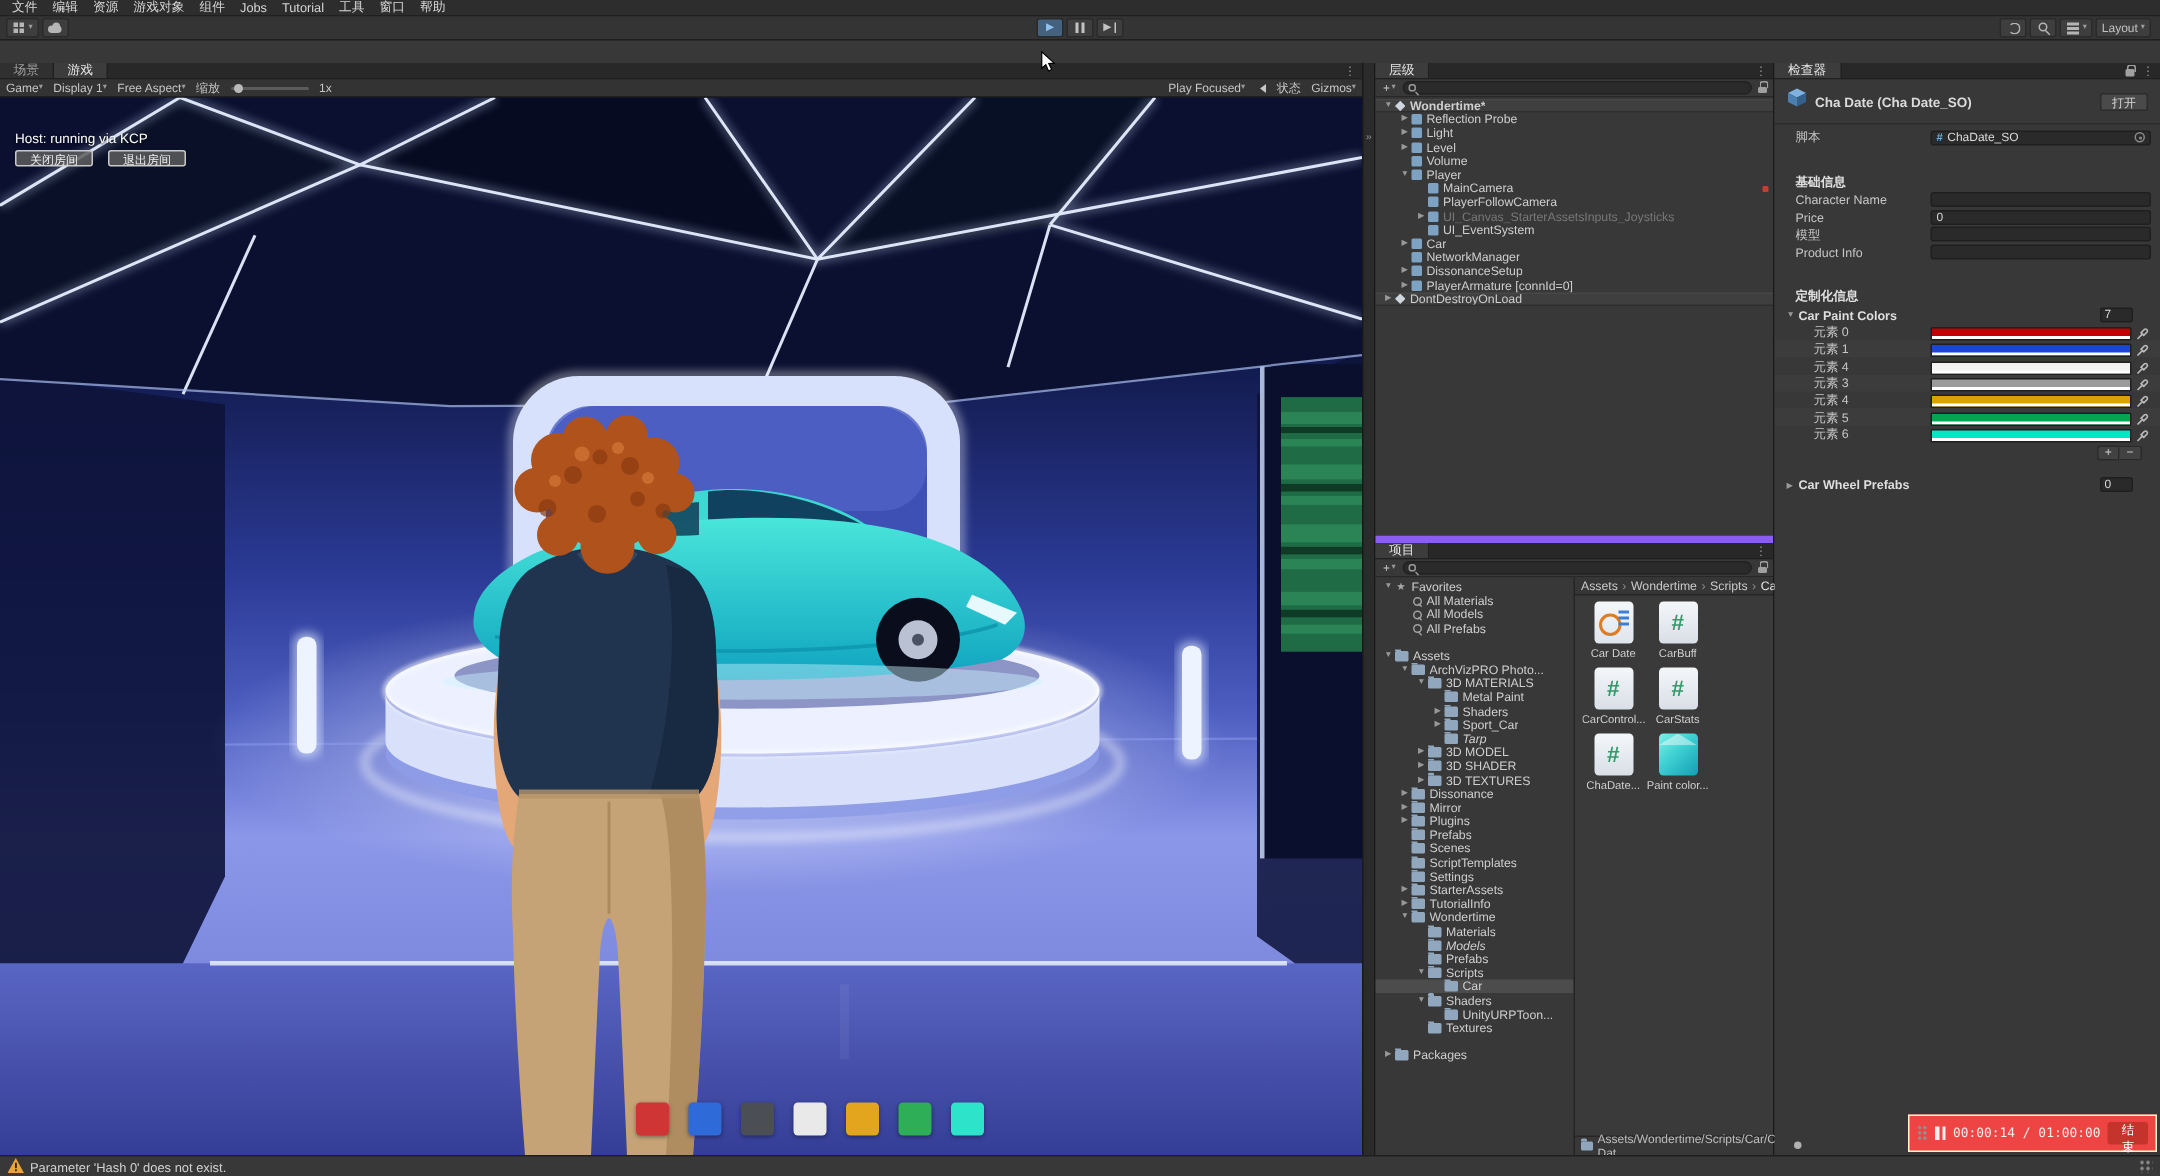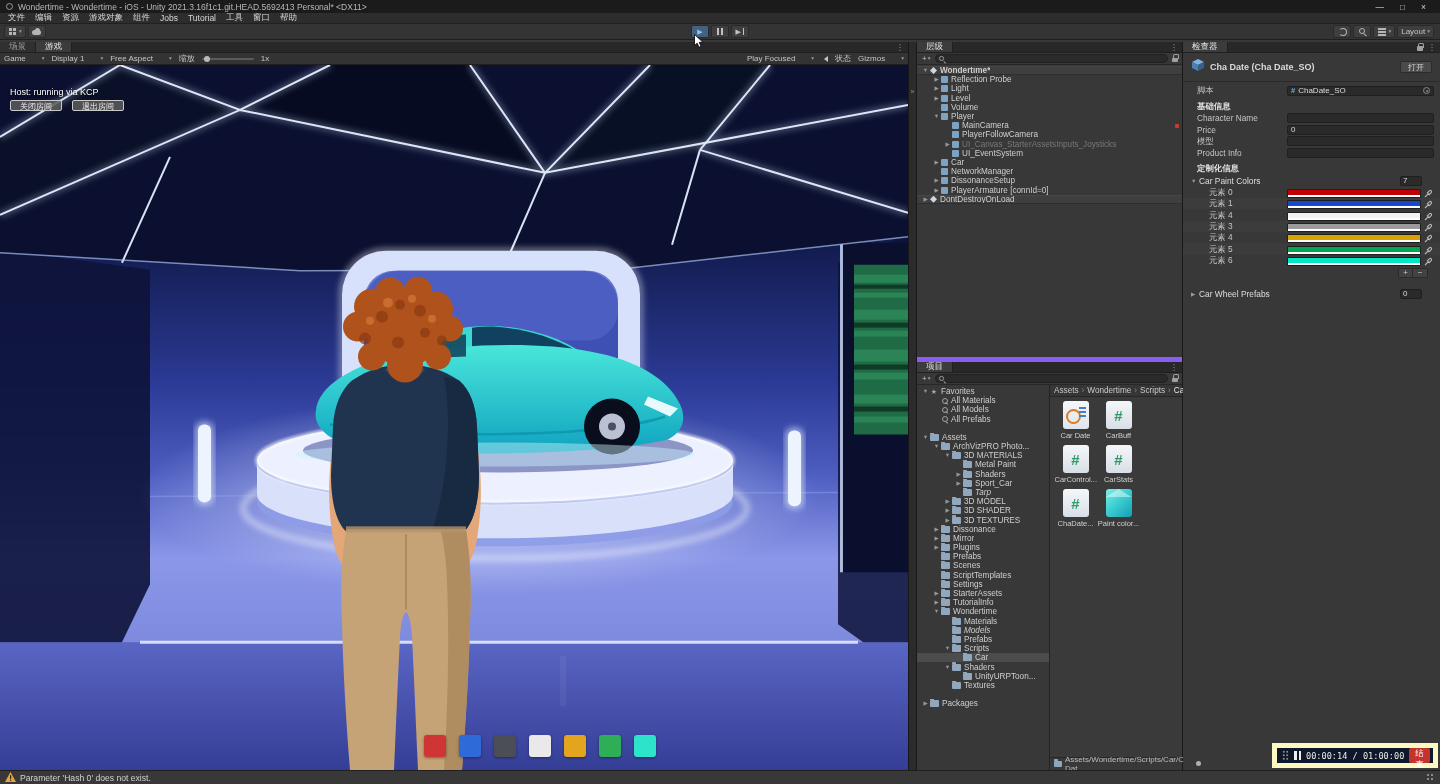--- a/index.html
+++ b/index.html
@@ -39,21 +39,21 @@
   .lock-ic::after{content:"";position:absolute;left:1px;top:3.5px;width:6px;height:4.5px;background:#a0a0a0;border-radius:1px}
   .menu-dots{margin-left:auto;display:flex;align-items:center;gap:4px;padding:0 4px;color:#9a9a9a;font-size:8px}
 
   
   .main{position:absolute;top:42px;left:0;right:0;bottom:14px;display:flex}
   .game-col{width:908px;display:flex;flex-direction:column;min-width:0}
   .tabsrow{height:11px;background:#282828;display:flex;align-items:stretch;border-bottom:1px solid #202020}
   .tab{display:flex;align-items:center;padding:0 9px;font-size:8.5px;color:#9f9f9f;background:#303030;border-right:1px solid #202020;cursor:default}
   .tab.active{background:#3c3c3c;color:#e4e4e4}
   .gtoolbar{height:12px;background:#333;border-bottom:1px solid #1f1f1f;display:flex;align-items:center;font-size:8px;color:#c6c6c6;padding:0 4px;gap:7px;white-space:nowrap}
-  .gitem{display:flex;align-items:center;gap:16px;cursor:default}
+  .gitem{display:flex;align-items:center;gap:0;cursor:default}
   .slider{width:52px;height:2px;background:#5b5b5b;border-radius:1px;position:relative}
   .slider .thumb{position:absolute;left:2px;top:-2px;width:6px;height:6px;border-radius:50%;background:#b9b9b9}
   .gright{margin-left:auto;display:flex;align-items:center;gap:7px}
   .spk{width:0;height:0;border:3px solid transparent;border-right:4px solid #c6c6c6}
 
   .game-viewport{flex:1;position:relative;background:#0a0e26;overflow:hidden}
   .game-viewport svg.scene{position:absolute;inset:0;width:100%;height:100%}
   .host-overlay{position:absolute;left:10px;top:22px;font-size:9px;color:#fff;text-shadow:0 1px 2px rgba(0,0,0,.8)}
   .host-buttons{position:absolute;left:10px;top:35px;display:flex;gap:10px}
   .obtn{height:11px;padding:0 9px;font-size:8px;color:#f0f0f0;background:rgba(92,92,92,.85);border:1px solid #c9c9c9;border-radius:2px;cursor:default}
@@ -125,62 +125,53 @@
   .insp-title{font-size:9px;color:#dadada;font-weight:bold;white-space:nowrap;overflow:hidden}
   .open-btn{margin-left:auto;height:12px;padding:0 7px;background:#4a4a4a;border:1px solid #2b2b2b;border-radius:2px;color:#d6d6d6;font-size:8px;cursor:default}
   .sep{height:1px;background:#2b2b2b;margin:2px 0 3px}
   .irow{display:flex;align-items:center;height:11.5px;padding:0 6px 0 14px;font-size:8.3px}
   .ilabel{width:90px;flex:none;color:#c6c6c6;overflow:hidden;white-space:nowrap}
   .ifield{flex:1;height:10px;background:#2a2a2a;border:1px solid #1f1f1f;border-radius:2px;color:#dadada;font-size:8px;line-height:8px;padding:0 3px;overflow:hidden;white-space:nowrap}
   .script-field{display:flex;align-items:center;gap:3px}
   .cs-mini{color:#6fb1d8;font-weight:bold;font-size:7.5px}
   .objpicker{margin-left:auto;width:7px;height:7px;border-radius:50%;border:1px solid #8a8a8a;position:relative;flex:none}
   .objpicker::after{content:"";position:absolute;left:1.5px;top:1.5px;width:2.5px;height:2.5px;border-radius:50%;background:#8a8a8a}
-  .isection{height:14px;line-height:14px;padding-left:14px;font-size:8.4px;font-weight:bold;color:#e0e0e0;margin-top:2px}
+  .isection{height:14px;line-height:14px;padding-left:14px;font-size:8.4px;font-weight:bold;color:#e0e0e0;margin-top:16px}
   .foldrow{display:flex;align-items:center;height:12px;padding:0 6px 0 8px;font-size:8.4px}
   .farrow{width:8px;font-size:5.5px;color:#9a9a9a}
-  .fbold{font-weight:normal;color:#dedede}
+  .fbold{font-weight:bold;color:#dedede}
   .countfield{margin-left:auto;width:22px;height:10px;background:#2a2a2a;border:1px solid #1f1f1f;border-radius:2px;color:#dadada;font-size:8px;line-height:8px;padding:0 2px;margin-right:12px}
   .elwrap .elrow:nth-child(even){background:rgba(255,255,255,.025)}
   .elrow{display:flex;align-items:flex-end;height:11.4px;padding:0 6px 0 26px;font-size:8.3px}
   .ellabel{width:78px;flex:none;color:#c6c6c6}
   .colorbar{flex:1;height:9px;border:1px solid #1f1f1f;border-radius:1px;position:relative;overflow:hidden}
   .colorbar .alpha{position:absolute;left:0;right:0;bottom:0;height:2px;background:#fff}
   .pipette{width:10px;flex:none;margin-left:3px;display:flex;align-items:center}
   .plusminus{display:flex;justify-content:flex-end;padding-right:12px;margin-top:2px}
   .pm{width:15px;height:10px;background:#424242;border:1px solid #2a2a2a;color:#cfcfcf;font-size:8px;line-height:1;display:flex;align-items:center;justify-content:center;cursor:default}
   .pm:first-child{border-radius:2px 0 0 2px}
   .pm:last-child{border-radius:0 2px 2px 0;border-left:none}
   .wheels{margin-top:10px}
 
   
   .statusbar{position:absolute;left:0;right:0;bottom:0;height:14px;background:#383838;border-top:1px solid #1f1f1f;display:flex;align-items:center;padding:0 5px;gap:4px;font-size:8.6px;color:#d2d2d2}
   .grip{margin-left:auto;width:9px;height:9px;background:radial-gradient(circle,#8a8a8a 1px,transparent 1.2px);background-size:4px 4px}
-  .recorder{position:absolute;right:2px;bottom:16px;width:166px;height:25px;background:#0f172a;border:5px solid #fef9c3;display:flex;align-items:center;gap:5px;padding:0 5px}
+  .recorder{position:absolute;right:2px;bottom:16px;width:166px;height:25px;background:#ef4444;border:1px solid #fef9c3;display:flex;align-items:center;gap:5px;padding:0 5px}
   .drag-dots{width:7px;height:11px;background:radial-gradient(circle,#909090 1px,transparent 1.2px);background-size:3.5px 3.5px;flex:none}
   .rec-pause{display:flex;gap:2px}
   .rec-pause span{width:2.5px;height:9px;background:#f0f0f0}
   .rec-time{font-family:"DejaVu Sans Mono",monospace;font-size:8.6px;color:#ececec;white-space:nowrap}
   .rec-stop{margin-left:auto;height:15px;padding:0 6px;background:#c5342c;border:none;border-radius:2px;color:#fff;font-size:8.4px;cursor:default}
   .cursor{position:absolute;left:694px;top:34px;z-index:60;pointer-events:none}
 </style>
 </head>
 <body>
 
 <div class="app">
 
-  <div class="titlebar">
-    <span class="unity-logo"></span>
-    <span>Wondertime - Wondertime - iOS - Unity 2021.3.16f1c1.git.HEAD.5692413 Personal* &lt;DX11&gt;</span>
-    <span class="win-controls">
-      <span>—</span>
-      <span>□</span>
-      <span>×</span>
-    </span>
-  </div>
 
   <div class="menubar">
 
   <span class="mitem">文件</span>
       <span class="mitem">编辑</span>
       <span class="mitem">资源</span>
       <span class="mitem">游戏对象</span>
       <span class="mitem">组件</span>
       <span class="mitem">Jobs</span>
       <span class="mitem">Tutorial</span>

